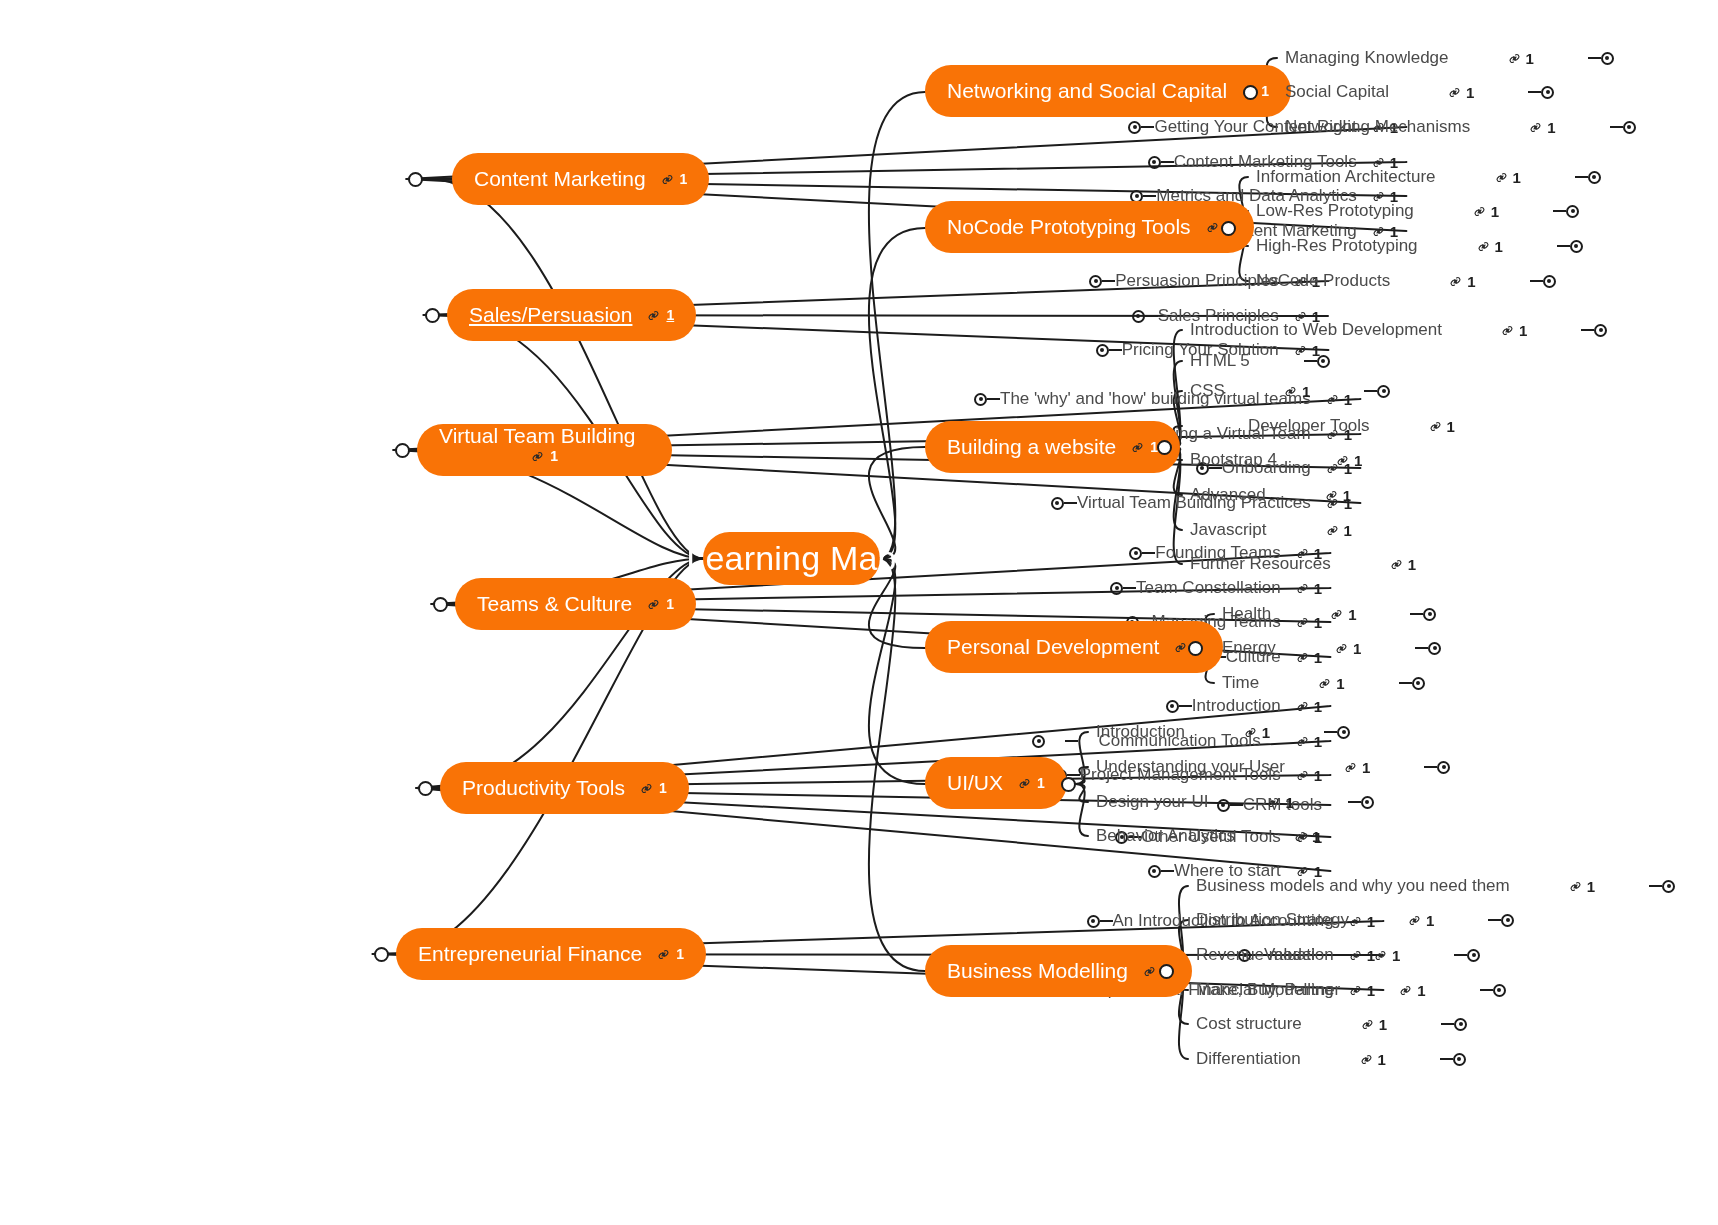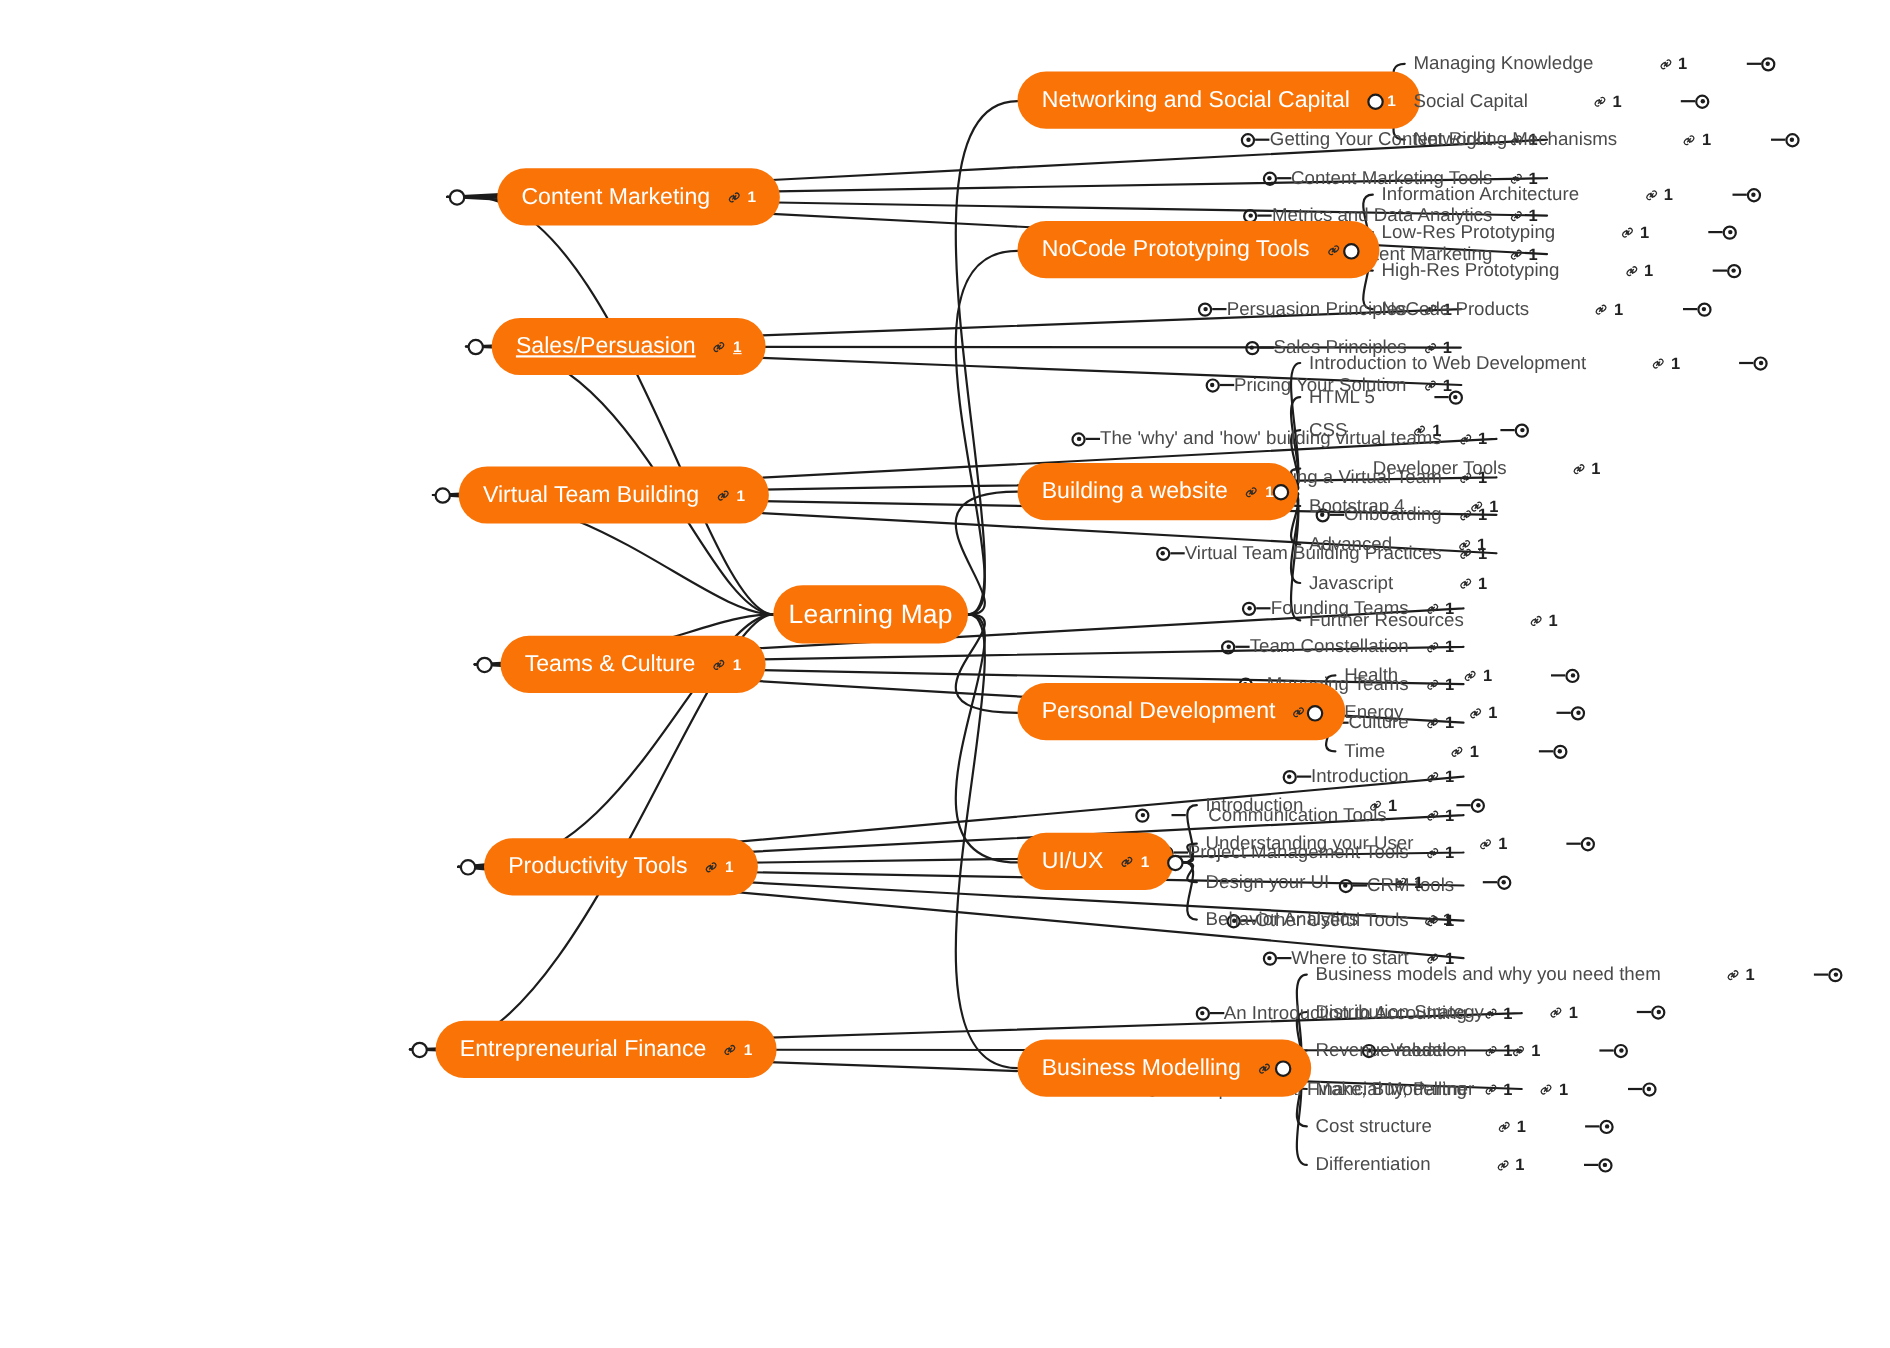--- a/index.html
+++ b/index.html
@@ -13,21 +13,21 @@
   #stage{position:absolute;inset:0;}
   svg.links{position:absolute;left:0;top:0;width:1718px;height:1225px;pointer-events:none;}
 
   
   .center-node{
     position:absolute;
     background:#F97306;
     color:#ffffff;
     border-radius:30px;
     display:flex;align-items:center;justify-content:center;
-    font-size:24px;
+    font-size:34px;
     letter-spacing:.2px;
     white-space:nowrap;
     box-sizing:border-box;
   }
 
   
   .branch{
     position:absolute;
     background:#F97306;
     color:#ffffff;
@@ -315,21 +315,21 @@
               <g fill="none" stroke="#2b2b2b" stroke-width="1.25" stroke-linecap="round">
                 <path d="M6.4 9.6 L9.6 6.4"></path>
                 <path d="M9.1 4.2 a2.3 2.3 0 0 1 3.2 3.2 L10.6 9.1 a2.3 2.3 0 0 1 -3.2 -3.2"></path>
                 <path d="M6.9 11.8 a2.3 2.3 0 0 1 -3.2 -3.2 L5.4 6.9 a2.3 2.3 0 0 1 3.2 3.2"></path>
               </g>
             </svg>
           </span>
           <span class="cnt">1</span>
         </span>
       </div>
-      <div class="branch" style="left: 417px; top: 424px; min-width: 238px;">
+      <div class="branch" style="left: 417px; top: 424px; min-width: 238px; flex-direction: column;">
         <span class="blabel">Virtual Team Building</span>
         <span class="meta">
           <span class="chain">
             <svg viewBox="0 0 16 16" width="15" height="15">
               <g fill="none" stroke="#2b2b2b" stroke-width="1.25" stroke-linecap="round">
                 <path d="M6.4 9.6 L9.6 6.4"></path>
                 <path d="M9.1 4.2 a2.3 2.3 0 0 1 3.2 3.2 L10.6 9.1 a2.3 2.3 0 0 1 -3.2 -3.2"></path>
                 <path d="M6.9 11.8 a2.3 2.3 0 0 1 -3.2 -3.2 L5.4 6.9 a2.3 2.3 0 0 1 3.2 3.2"></path>
               </g>
             </svg>

